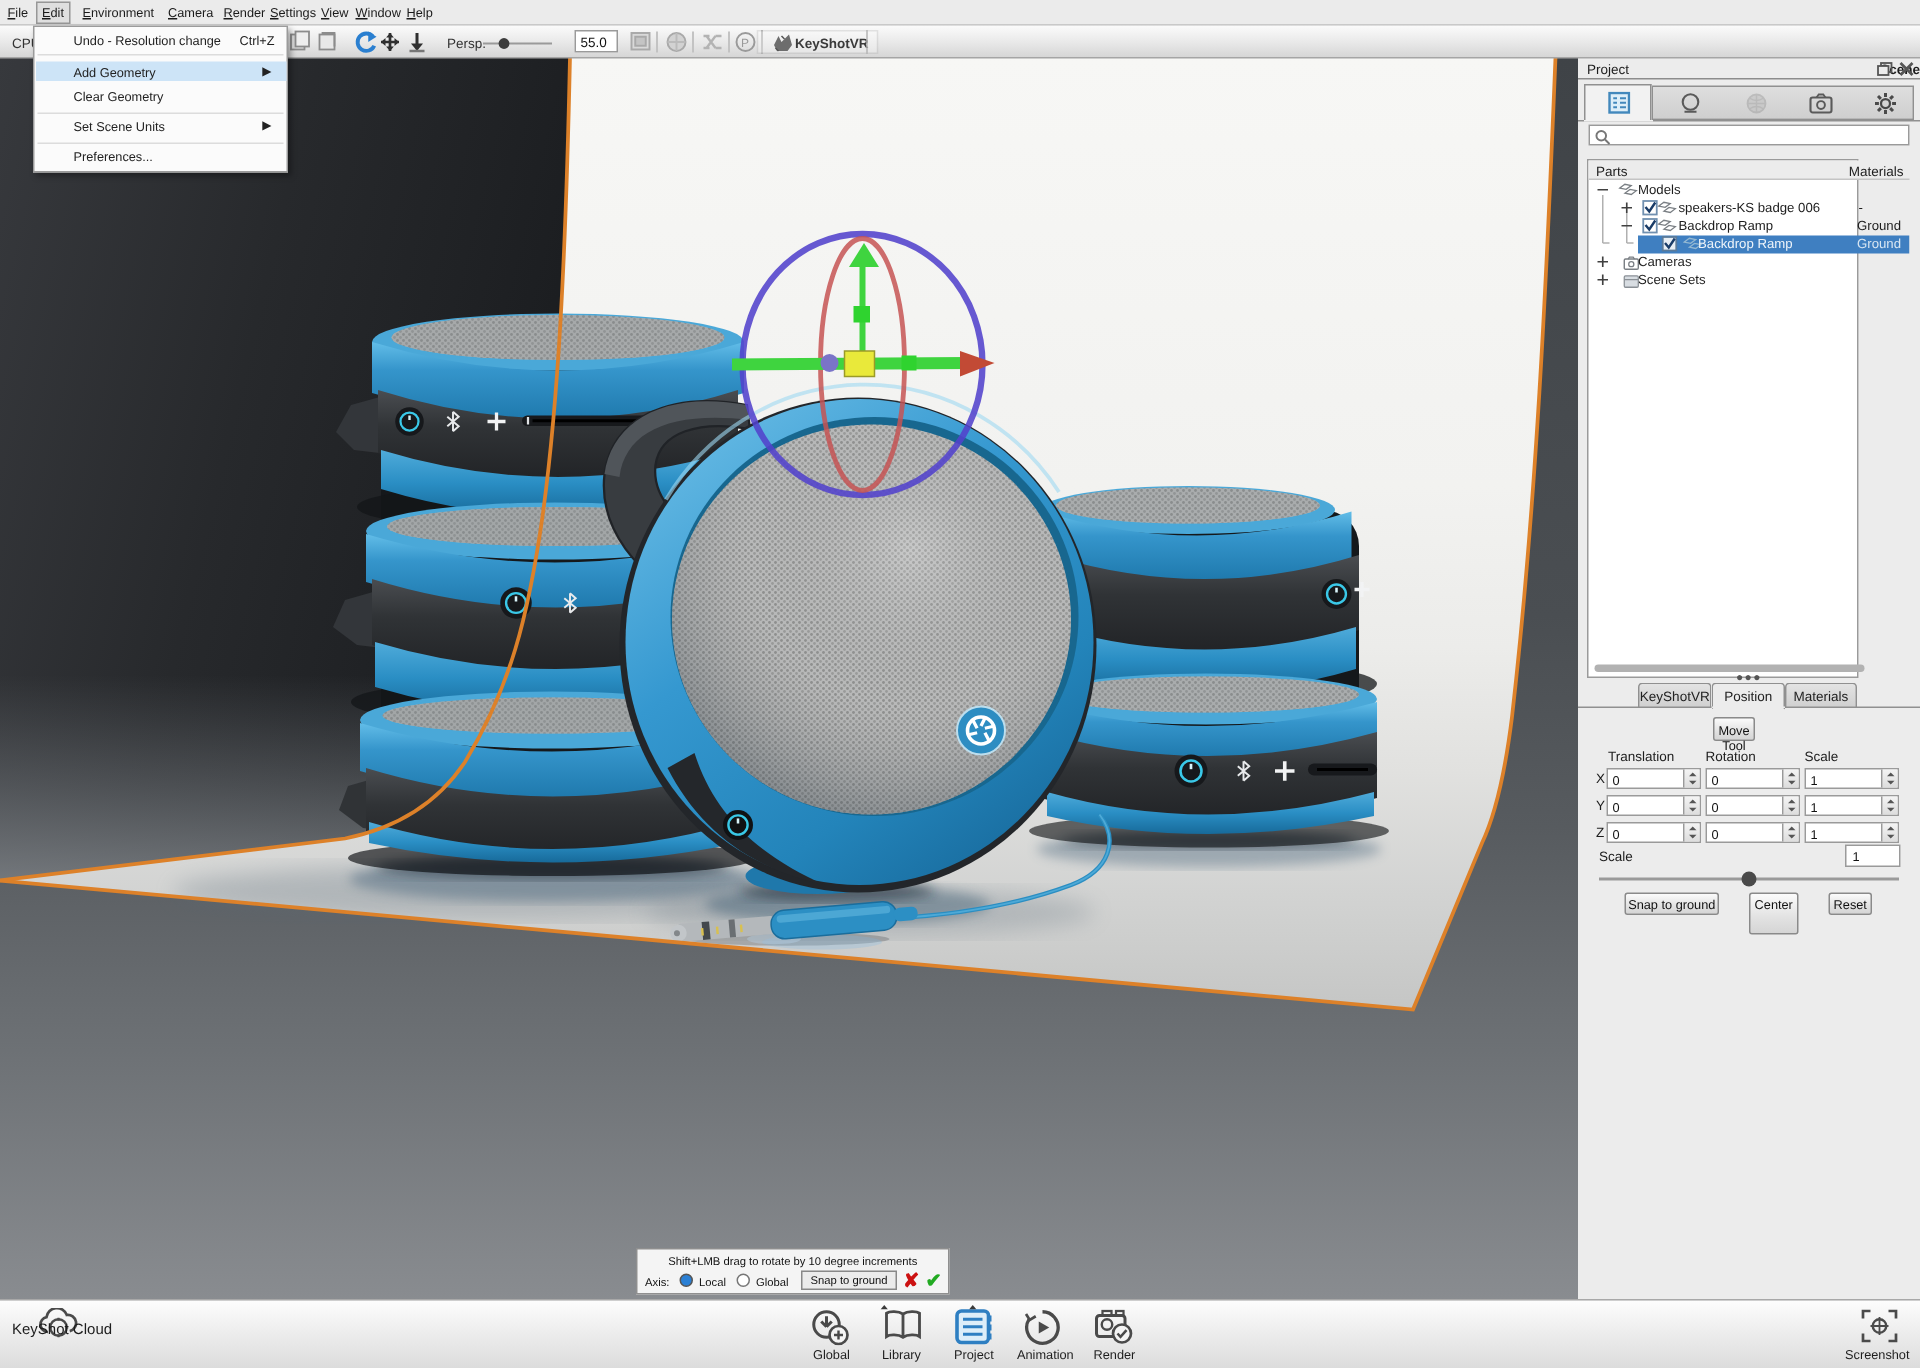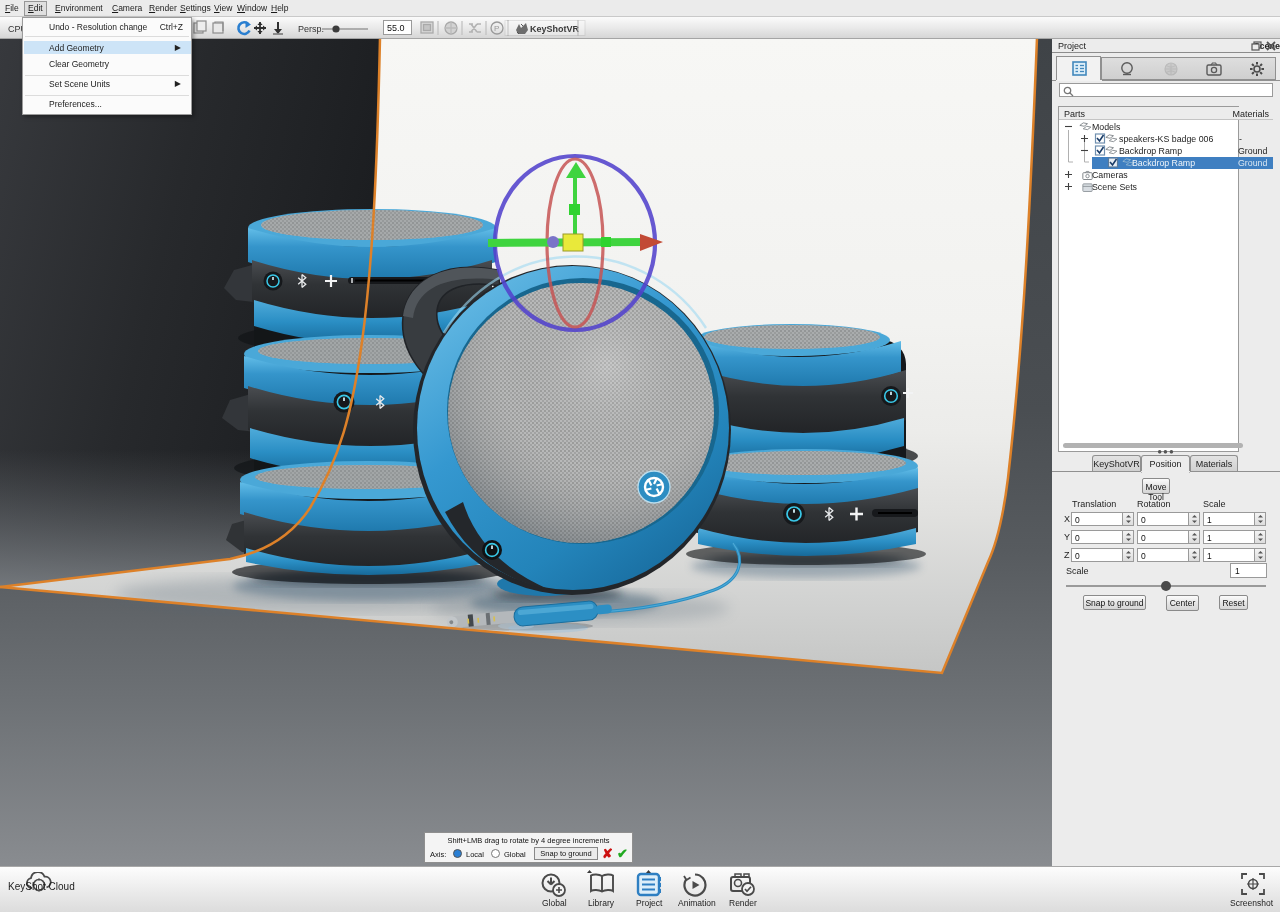--- a/index.html
+++ b/index.html
@@ -491,21 +491,21 @@
         </svg></div></div>
 <div class="fld" style="left:151px;top:510px;width:63px;height:14px;padding:2px 0 0 3px">1<div class="spin"><svg width="11" height="12">
           <path d="M5.5,2 L3,4.5 h5 Z" fill="#555"></path>
           <path d="M5.5,10 L3,7.5 h5 Z" fill="#555"></path>
         </svg></div></div>
 <span class="lab" style="left:14px;top:528px">Scale</span>
 <div class="fld" style="left:178px;top:525px;width:37px;height:15px;padding:2px 0 0 4px">1</div>
 <div style="position:absolute;left:14px;top:547px;width:200px;height:2px;background:#9a9a9a"></div>
 <div style="position:absolute;left:109px;top:543px;width:10px;height:10px;border-radius:50%;background:#4a4a4a"></div>
 <div class="btn" style="left:31px;top:557px;width:63px;height:15px;padding-top:2px">Snap to ground</div>
-<div class="btn" style="left:114px;top:557px;width:33px;height:16px;padding-top:2px">Center</div>
+<div class="btn" style="left:114px;top:557px;width:33px;height:28px;padding-top:2px">Center</div>
 <div class="btn" style="left:167px;top:557px;width:29px;height:15px;padding-top:2px">Reset</div>
 </div>
 
 <div id="botbar">
 <svg style="position:absolute;left:24px;top:5px" width="30" height="22" viewBox="0 0 30 22">
       <path d="M8,16 a5,5 0 0 1 -1,-9.9 a7,7 0 0 1 13.5,-1.5 a5.5,5.5 0 0 1 2,10.8" fill="none" stroke="#4a4a4a" stroke-width="1.8"></path>
       <circle cx="15" cy="13" r="5.5" fill="none" stroke="#4a4a4a" stroke-width="1.6"></circle>
       <g stroke="#4a4a4a" stroke-width="1.4">
         <line x1="15" y1="6.5" x2="15" y2="8.5"></line>
         <line x1="15" y1="17.5" x2="15" y2="19.5"></line>
@@ -576,21 +576,21 @@
 <span class="mi" style="top:25px">Add Geometry</span>
     <span style="position:absolute;right:10px;top:25px;font-size:8px">▶</span>
 <span class="mi" style="top:41px">Clear Geometry</span>
 <div style="position:absolute;left:2px;top:56.5px;width:164px;height:1px;background:#dcdcdc"></div>
 <span class="mi" style="top:61px">Set Scene Units</span>
     <span style="position:absolute;right:10px;top:61px;font-size:8px">▶</span>
 <div style="position:absolute;left:2px;top:76.5px;width:164px;height:1px;background:#dcdcdc"></div>
 <span class="mi" style="top:81px">Preferences...</span>
 </div>
 <div id="tooltip">
-<div style="position:absolute;left:0;right:0;top:3px;text-align:center">Shift+LMB drag to rotate by 4 degree increments</div>
+<div style="position:absolute;left:0;right:0;top:3px;text-align:center">Shift+LMB drag to rotate by 10 degree increments</div>
 <span style="position:absolute;left:5px;top:17px">Axis:</span>
 <span style="position:absolute;left:28px;top:15.5px;width:9px;height:9px;border-radius:50%;background:#2a7fd4;border:1px solid #555"></span>
 <span style="position:absolute;left:41px;top:17px">Local</span>
 <span style="position:absolute;left:66px;top:15.5px;width:9px;height:9px;border-radius:50%;background:#fff;border:1px solid #777"></span>
 <span style="position:absolute;left:79px;top:17px">Global</span>
 <span style="position:absolute;left:109px;top:14px;width:64px;height:13px;border:1px solid #888;background:#ebebeb;text-align:center;padding-top:1px">Snap to ground</span>
 <span style="position:absolute;left:177px;top:13px;font-size:13px;font-weight:bold;color:#cc1111">✘</span>
 <span style="position:absolute;left:192px;top:13px;font-size:13px;font-weight:bold;color:#22aa22">✔</span>
 </div>
 

